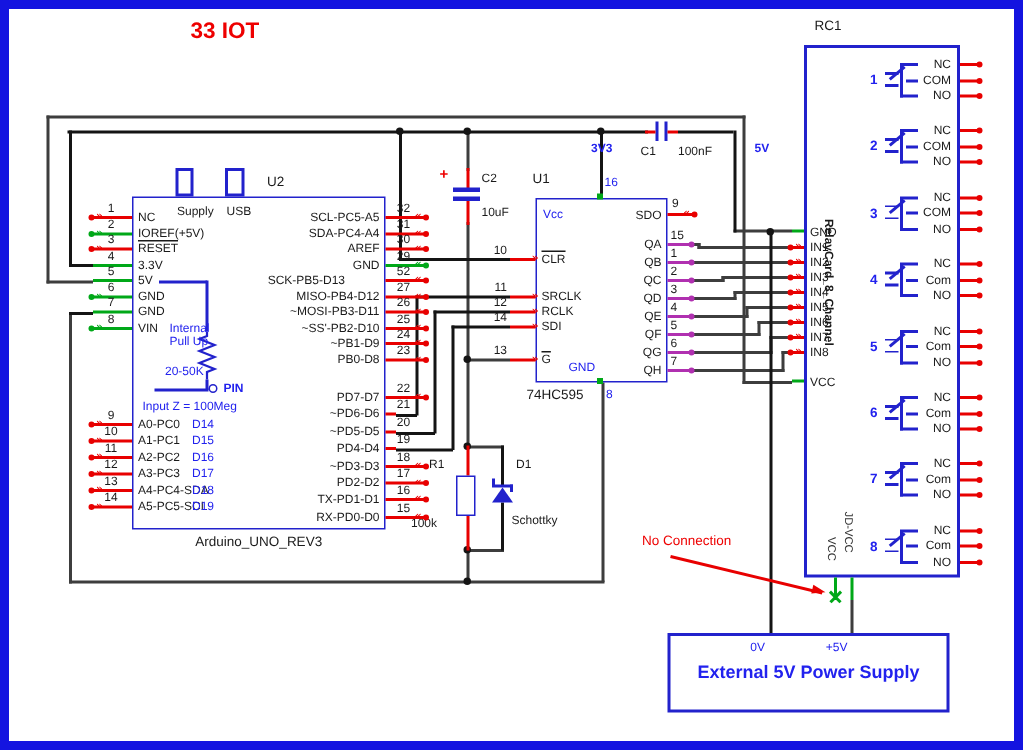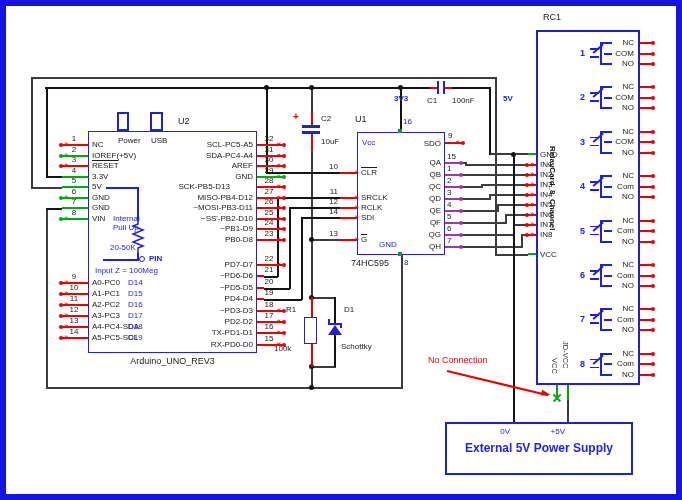--- a/index.html
+++ b/index.html
@@ -41,20 +41,21 @@
   .vtxt{position:absolute;writing-mode:vertical-rl;white-space:nowrap;}
   .prow{position:absolute;left:0;top:0;}
 </style>
 </head>
 <body>
 
 <div id="frame">
 <div id="canvas">
 
   <div class="a ctr" style="left:30px;top:12px;width:240px;">
+    <div class="red bold" style="font-size:15px;line-height:18px;">33 IOT</div>
   </div>
 
   <div>
     <div class="a wg" style="left:31px;top:77px;width:2px;height:112px;"></div>
     <div class="a wg" style="left:31px;top:77px;width:466px;height:2px;"></div>
     <div class="a wg" style="left:495px;top:77px;width:2px;height:179px;"></div>
     <div class="a wg" style="left:495px;top:254px;width:33px;height:2px;"></div>
     <div class="a wg" style="left:31px;top:187px;width:31px;height:2px;"></div>
     <div class="a wg" style="left:46px;top:208px;width:2px;height:181px;"></div>
     <div class="a wg" style="left:46px;top:387px;width:357px;height:2px;"></div>
@@ -164,21 +165,21 @@
     <div class="a" style="left:328px;top:325px;width:0;height:0;border-left:7px solid transparent;border-right:7px solid transparent;border-bottom:10px solid #2222cc;"></div>
     <div class="t" style="left:344px;top:305px;">D1</div>
     <div class="t" style="left:341px;top:342px;">Schottky</div>
   </div>
 
   <div>
     <div class="t" style="left:178px;top:117px;font-size:9px;">U2</div>
     <div class="box" style="left:88px;top:131px;width:169px;height:222px;"></div>
     <div class="box" style="left:117px;top:112px;width:12px;height:19px;border-width:2px;"></div>
     <div class="box" style="left:150px;top:112px;width:13px;height:19px;border-width:2px;"></div>
-    <div class="t" style="left:118px;top:136px;">Power</div>
+    <div class="t" style="left:118px;top:136px;">Supply</div>
     <div class="t" style="left:151px;top:136px;text-align:center;">USB</div>
     <div class="t ctr" style="left:88px;top:357px;width:169px;font-size:9px;">Arduino_UNO_REV3</div>
 
     <div class="a wb" style="left:106px;top:187px;width:32px;height:1.5px;"></div>
     <div class="a wb" style="left:137px;top:187px;width:1.5px;height:34px;"></div>
     <svg class="a" style="left:130px;top:221px;" width="16" height="33">
       <polyline points="8,0 8,3 3,5 13,9 3,13 13,17 3,21 13,25 8,27 8,32" stroke="#2222cc" stroke-width="1.5" fill="none"></polyline>
     </svg>
     <div class="a wb" style="left:137px;top:253px;width:1.5px;height:7px;"></div>
     <div class="a wb" style="left:103px;top:259px;width:36px;height:1.5px;"></div>
@@ -289,21 +290,21 @@
           <span class="t ctr" style="left:1px;top:-11px;width:22px;">30</span>
           <div class="st sr de ael" style="left:0;top:-1px;width:26px;"></div>
           <span class="t rt" style="left:-165px;top:-5px;width:161px;">AREF</span>
         </div>
           <div class="prow" style="left: 257px; top: 176.5px;">
           <span class="t ctr" style="left:1px;top:-11px;width:22px;">29</span>
           <div class="st sg de ael" style="left:0;top:-1px;width:26px;"></div>
           <span class="t rt" style="left:-165px;top:-5px;width:161px;">GND</span>
         </div>
           <div class="prow" style="left: 257px; top: 187px;">
-          <span class="t ctr" style="left:1px;top:-11px;width:22px;">28</span>
+          <span class="t ctr" style="left:1px;top:-11px;width:22px;">52</span>
           <div class="st sr de ael" style="left:0;top:-1px;width:26px;"></div>
           <span class="t rt" style="left:-165px;top:-5px;width:138px;">SCK-PB5-D13</span>
         </div>
           <div class="prow" style="left: 257px; top: 197.5px;">
           <span class="t ctr" style="left:1px;top:-11px;width:22px;">27</span>
           <div class="st sr de ael" style="left:0;top:-1px;width:26px;"></div>
           <span class="t rt" style="left:-165px;top:-5px;width:161px;">MISO-PB4-D12</span>
         </div>
           <div class="prow" style="left: 257px; top: 208px;">
           <span class="t ctr" style="left:1px;top:-11px;width:22px;">26</span>

